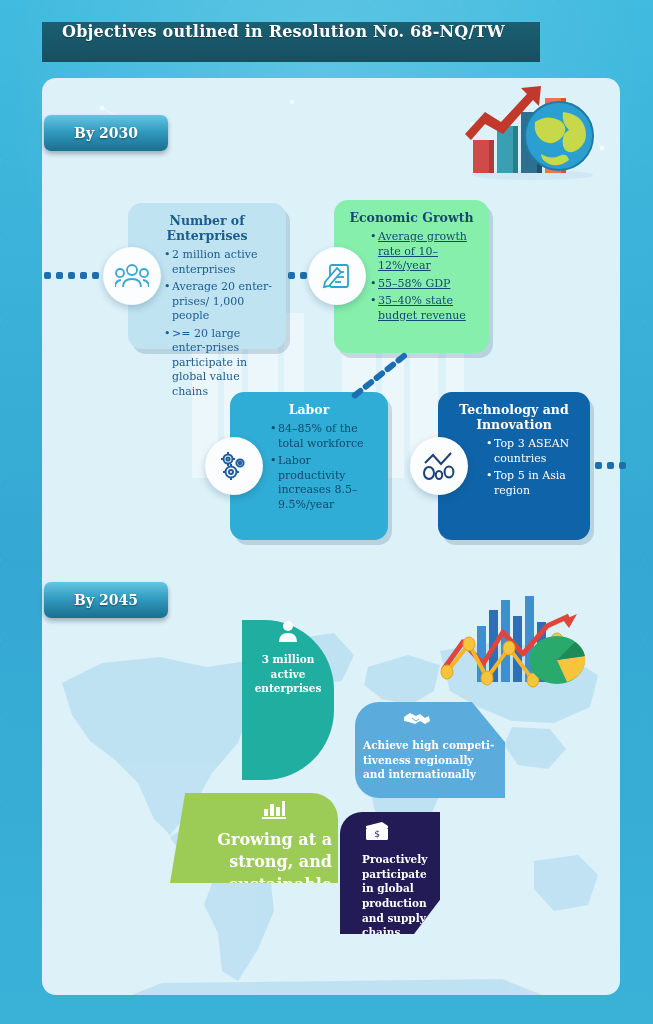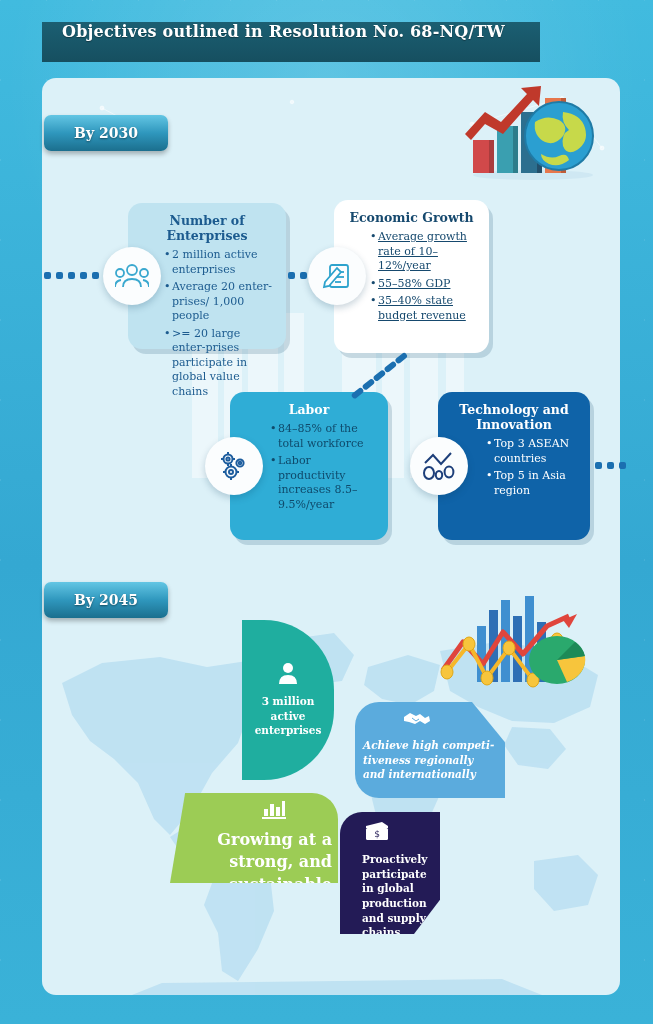--- a/index.html
+++ b/index.html
@@ -101,21 +101,21 @@
 
   #card-enterprises {
     left: 128px; top: 203px; width: 158px; height: 146px;
     background: #bfe3f0;
   }
   #card-enterprises .card-title, #card-enterprises li { color: #1c5b8f; }
   #card-enterprises ul { padding-left: 36px; }
 
   #card-growth {
     left: 334px; top: 200px; width: 155px; height: 153px;
-    background: #ffffff;
+    background: #86efac;
   }
   #card-growth .card-title { color: #16496e; }
   #card-growth li { color: #16496e; text-decoration: underline; }
   #card-growth ul { padding-left: 36px; }
 
   #card-labor {
     left: 230px; top: 392px; width: 158px; height: 148px;
     background: #2fadd6;
   }
   #card-labor .card-title { color: #ffffff; }
@@ -162,32 +162,30 @@
   .cut-card .cc-text {
     color: #ffffff; font-size: 11px; font-weight: bold; line-height: 1.4;
     text-align: center; padding: 0 10px;
   }
 
   #cut-enterprises {
     left: 242px; top: 620px; width: 92px; height: 160px;
     background: #1fae9f;
     border-top-right-radius: 70px;
     border-bottom-right-radius: 70px;
-    justify-content: center;
   }
   #cut-enterprises .cc-text { font-size: 10.5px; }
 
   #cut-competitive {
     left: 355px; top: 702px; width: 150px; height: 96px;
     background: #5babdd;
     border-top-left-radius: 24px;
     border-bottom-left-radius: 24px;
     align-items: flex-start;
     padding-top: 8px;
-    font-style: italic;
   }
   #cut-competitive .cc-icon { margin-left: 48px; }
   #cut-competitive .cc-text { text-align: left; font-size: 10.5px; padding-left: 8px; }
 
   #cut-growth {
     left: 170px; top: 793px; width: 168px; height: 90px;
     background: #9ccc55;
     border-top-right-radius: 26px;
     align-items: flex-end;
     padding-top: 6px;

